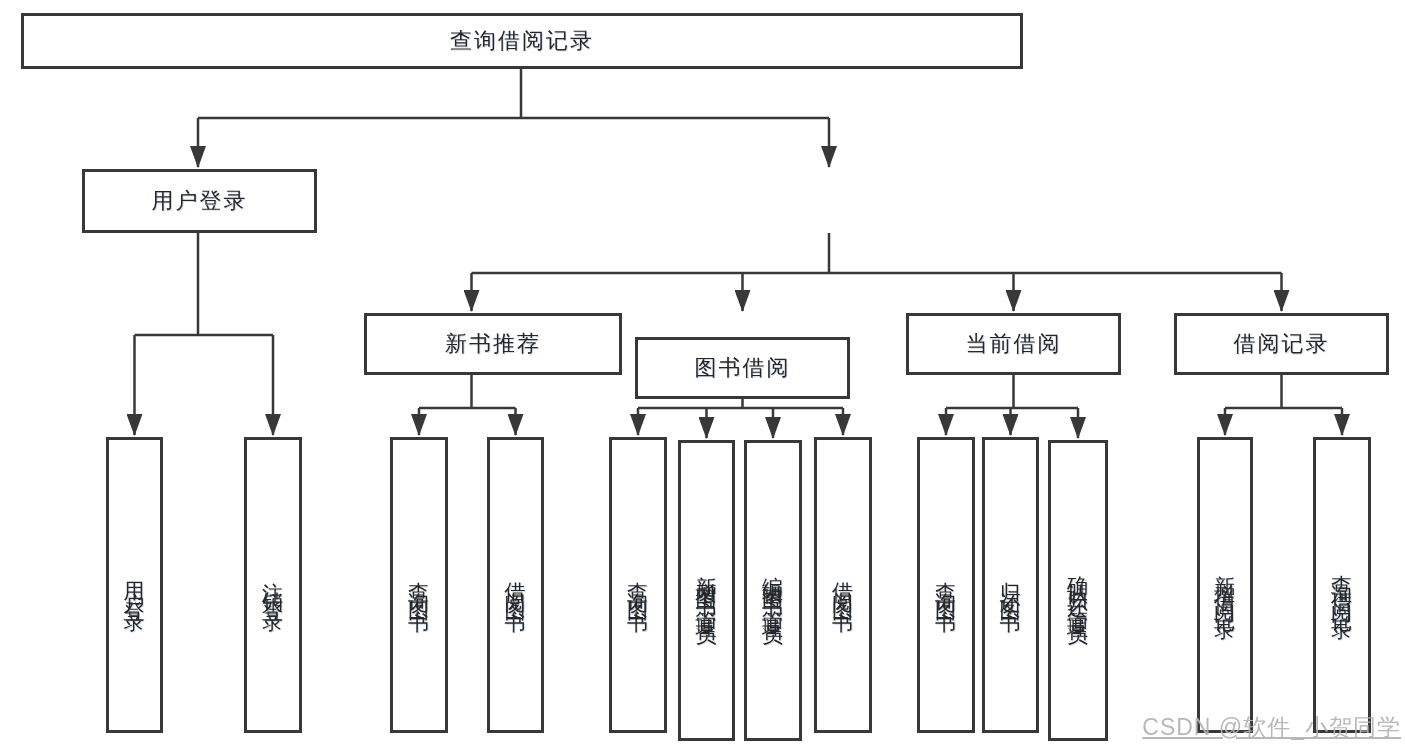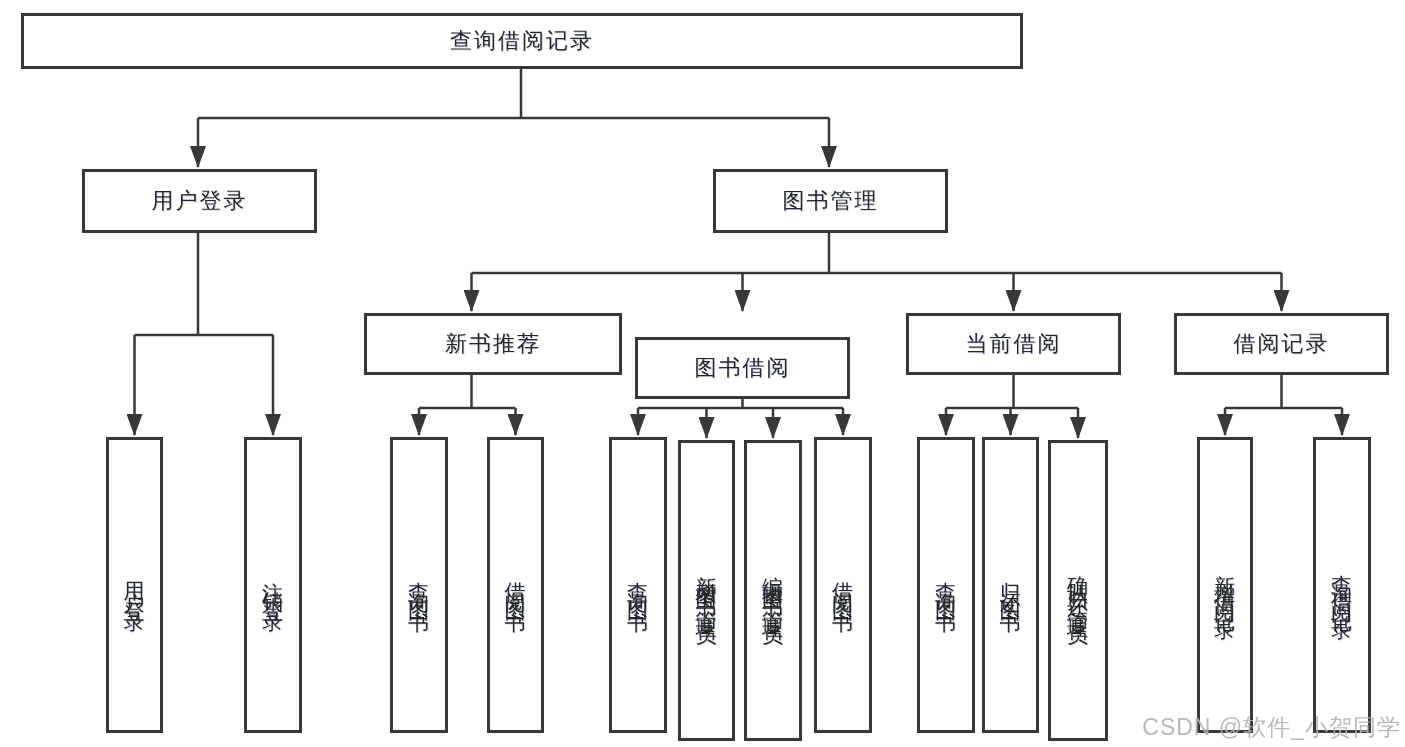--- a/index.html
+++ b/index.html
@@ -37,20 +37,21 @@
   }
   .watermark{
     position:absolute;
     right:4px;
     top:712px;
     z-index:5;
     font-size:23px;
     color:rgba(178,178,178,0.92);
     letter-spacing:1px;
     white-space:nowrap;
+    text-decoration:underline;
   }
 </style>
 </head>
 <body>
 
 <div class="stage">
 
   <svg class="connectors" viewBox="0 0 1405 747" xmlns="http://www.w3.org/2000/svg">
     <defs>
       <marker id="ah" markerUnits="userSpaceOnUse" markerWidth="22" markerHeight="16" viewBox="0 0 22 16" refX="21" refY="8" orient="auto">
@@ -97,21 +98,20 @@
       <path d="M1281.5,375 V408"></path>
       <path d="M1225,408 H1342"></path>
       <path d="M1225,408 V435" marker-end="url(#ah)"></path>
       <path d="M1342,408 V435" marker-end="url(#ah)"></path>
     </g>
   </svg>
 
   <div class="node" style="left:21px;top:13px;width:1002px;height:56px;">查询借阅记录</div>
 
   <div class="node" style="left:82px;top:169px;width:235px;height:64px;">用户登录</div>
-  <div class="node" style="left:713px;top:169px;width:235px;height:64px;">图书管理</div>
 
   <div class="node" style="left:364px;top:313px;width:258px;height:62px;">新书推荐</div>
   <div class="node" style="left:635px;top:313px;width:215px;height:62px;margin-top:24px;">图书借阅</div>
   <div class="node" style="left:906px;top:313px;width:215px;height:62px;">当前借阅</div>
   <div class="node" style="left:1174px;top:313px;width:215px;height:62px;">借阅记录</div>
 
   <div class="node vertical" style="left:106px;top:437px;width:57px;height:296px;">用户登录</div>
   <div class="node vertical" style="left:244px;top:437px;width:58px;height:296px;">注销登录</div>
 
   <div class="node vertical" style="left:390px;top:437px;width:58px;height:296px;">查询图书</div>

